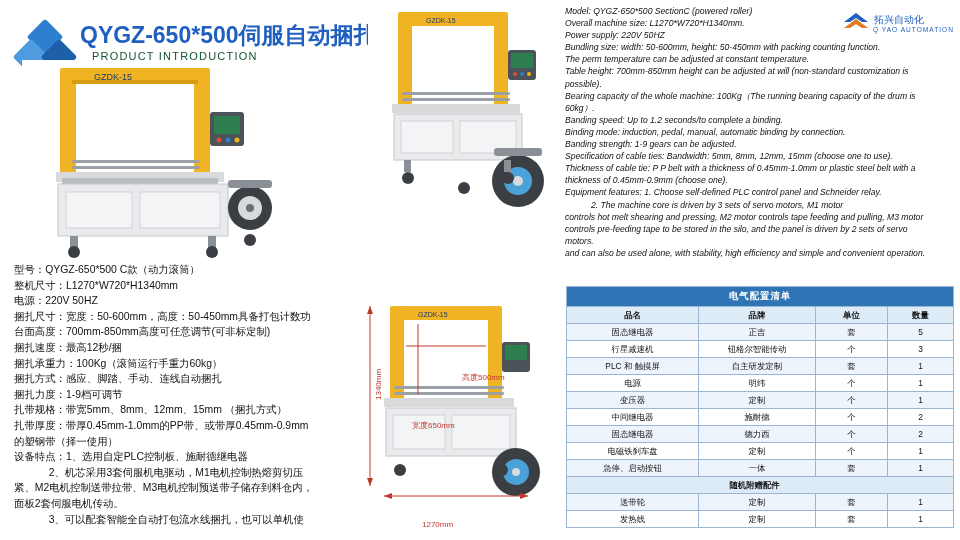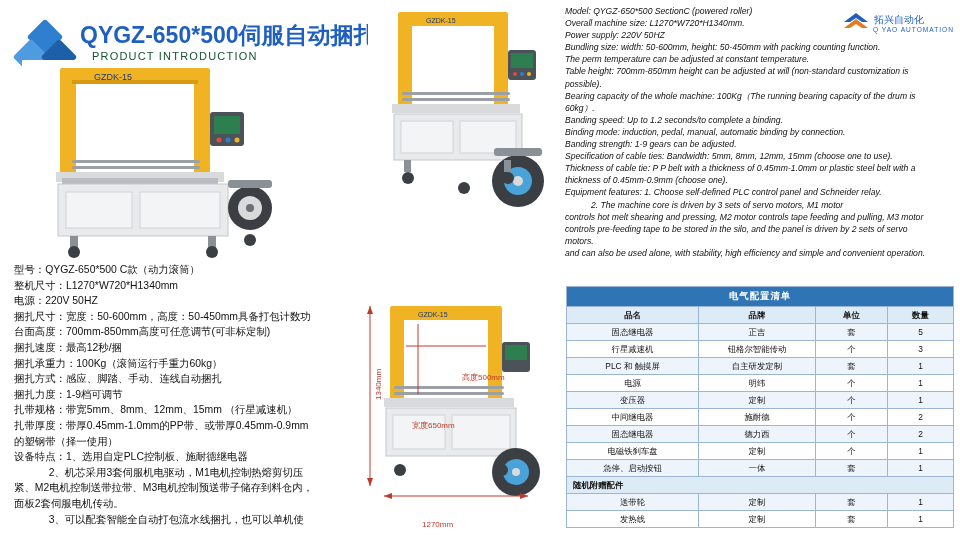--- a/index.html
+++ b/index.html
@@ -42,21 +42,21 @@
   .eng-text p{margin:0 0 0 0;}
   .eng-text p.ind1{text-indent:26px;}
   .eng-text p.ind2{text-indent:40px;}
 
   
   .tbl-wrap{position:absolute;left:4px;top:286px;width:388px;}
   table.cfg{border-collapse:collapse;width:388px;font-size:8.4px;color:#111;}
   table.cfg td,table.cfg th{border:1px solid #9ab6d4;padding:2px 17px;text-align:center;height:12px;}
   table.cfg .hdr{background:#2f75b5;color:#ffffff;font-weight:bold;font-size:9.4px;letter-spacing:1px;height:15px;}
   table.cfg .sub{background:#ddebf7;font-weight:bold;}
-  table.cfg .secrow{background:#ddebf7;font-weight:bold;text-align:left;padding-left:6px;}
+  table.cfg .secrow{background:#ddebf7;font-weight:bold;text-align:center;padding-left:6px;}
   table.cfg tr.alt td{background:#eef4fb;}
   table.cfg td.c1{width:150px;}
   table.cfg td.c2{width:130px;}
   table.cfg td.c3{width:56px;}
   table.cfg td.c4{width:46px;}
 
   
 </style>
 </head>
 <body>
@@ -117,21 +117,21 @@
     <div class="spec-list">
       <div>型号：QYGZ-650*500 C款（动力滚筒）</div>
       <div>整机尺寸：L1270*W720*H1340mm</div>
       <div>电源：220V 50HZ</div>
       <div>捆扎尺寸：宽度：50-600mm，高度：50-450mm具备打包计数功</div>
       <div>台面高度：700mm-850mm高度可任意调节(可非标定制)</div>
       <div>捆扎速度：最高12秒/捆</div>
       <div>捆扎承重力：100Kg（滚筒运行手重力60kg）</div>
       <div>捆扎方式：感应、脚踏、手动、连线自动捆扎</div>
       <div>捆扎力度：1-9档可调节</div>
-      <div>扎带规格：带宽5mm、8mm、12mm、15mm （行星减速机）</div>
+      <div>扎带规格：带宽5mm、8mm、12mm、15mm （捆扎方式）</div>
       <div>扎带厚度：带厚0.45mm-1.0mm的PP带、或带厚0.45mm-0.9mm</div>
       <div>的塑钢带（择一使用）</div>
       <div>设备特点：1、选用自定PLC控制板、施耐德继电器</div>
       <div>            2、机芯采用3套伺服机电驱动，M1电机控制热熔剪切压</div>
       <div>紧、M2电机控制送带拉带、M3电机控制预送带子储存到料仓内，</div>
       <div>面板2套伺服电机传动。</div>
       <div>            3、可以配套智能全自动打包流水线捆扎，也可以单机使</div>
 
     </div>
   </div>

